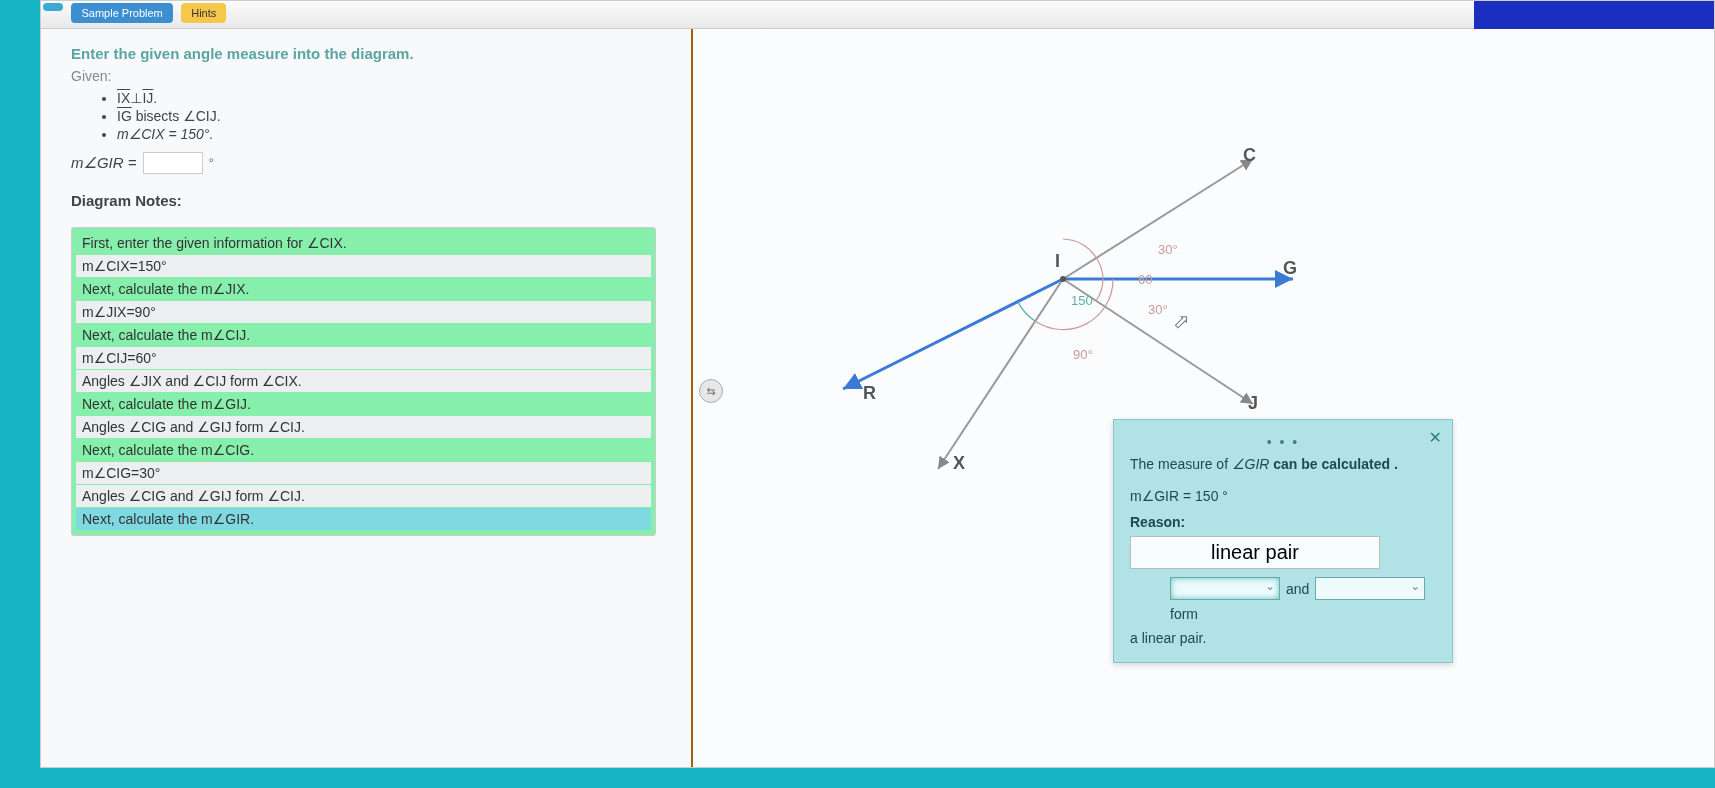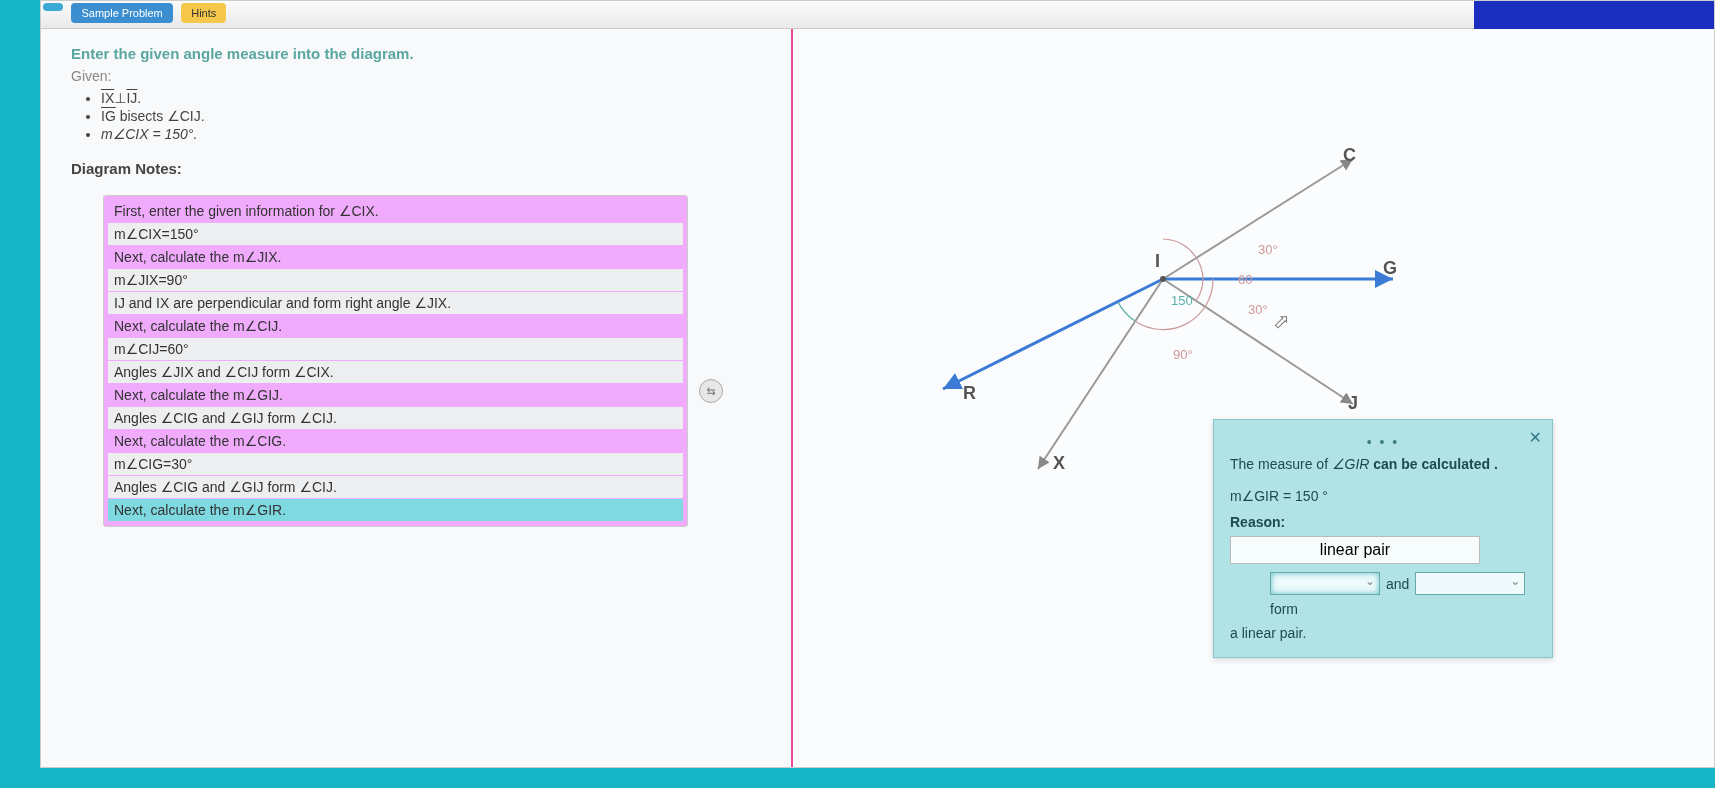--- a/index.html
+++ b/index.html
@@ -65,23 +65,23 @@
     font-size: 13px;
     margin-left: 8px;
   }
 
   .content {
     position: absolute;
     top: 28px; left: 0; right: 0; bottom: 0;
     display: flex;
   }
   .left-pane {
-    width: 752px;
+    width: 652px;
     padding: 10px 18px 10px 30px;
-    border-right: 2px solid #ec4899;
+    border-right: 2px solid #a16207;
     position: relative;
     overflow: hidden;
   }
   .divider-handle {
     position: absolute;
     left: 658px;
     top: 350px;
     width: 24px; height: 24px;
     border-radius: 50%;
     background: #e7e7e7;
@@ -92,40 +92,39 @@
   }
   .right-pane {
     flex: 1;
     position: relative;
     background: #fbfcfd;
   }
 
   .instr1 { color: #5aa6a0; font-size: 15px; font-weight: bold; margin-top: 6px; }
   .given-label { color: #888; font-size: 14px; margin-top: 6px; }
   .given-list { margin: 6px 0 0 30px; color: #444; font-size: 14px; }
-  .given-list li { margin: 2px 0; }
+  .given-list li { margin: 2px 16px; }
   .ovl { text-decoration: overline; }
   .instr2 { color: #5aa6a0; font-size: 15px; font-weight: bold; margin-top: 10px; }
   .answer-line { margin-top: 10px; font-size: 15px; color: #444; display:flex; align-items:center; gap:6px;}
   .answer-input {
     width: 60px; height: 22px;
     border: 1px solid #ccc;
     background: #fff;
   }
   .deg { font-size: 14px; color:#777; }
   .notes-title { color: #444; font-weight: bold; margin-top: 18px; font-size: 15px; }
 
   .notes-box {
     margin-top: 18px;
     border: 1px solid #ccc;
     border-radius: 3px;
     padding: 4px;
     width: 585px;
-    background: #f0abfc;
-    margin-left: 32px;
+    background: #86efac;
   }
   .note-row {
     padding: 3px 6px;
     font-size: 14px;
     color: #333;
     background: #eceeef;
     margin-bottom: 1px;
   }
   .note-row.plain { background: transparent; }
   .note-row.active { background: #7fd9e0; }
@@ -164,21 +163,21 @@
     color: #2f7e83; font-size: 16px; cursor: pointer;
   }
   .popup .reason-label { margin-top: 10px; font-weight: bold; }
   .reason-input {
     width: 250px;
     border: 1px solid #bbb;
     background: #f7fdfd;
     padding: 4px;
     text-align: center;
     margin-top: 6px;
-    font-size: 16px;
+    font-size: 20px;
   }
   .sel {
     border: 1px solid #6aa;
     background: #eefafb;
     padding: 3px 18px 3px 6px;
     font-size: 13px;
     display: inline-block;
     min-width: 110px;
     position: relative;
   }
@@ -222,28 +221,32 @@
       <div class="given-label">Given:</div>
       <ul class="given-list">
         <li>
           <span class="ovl">IX</span>⊥<span class="ovl">IJ</span>.
         </li>
         <li>
           <span class="ovl">IG</span><span> bisects ∠CIJ.</span>
         </li>
         <li><i>m∠CIX = 150°.</i></li>
       </ul>
+      <div class="answer-line">
+        <i>m∠GIR =</i>
+        <input class="answer-input" style="">
+        <span class="deg">°</span>
+      </div>
       <div class="notes-title">Diagram Notes:</div>
 
       <div class="notes-box">
         <div class="note-row plain">First, enter the given information for ∠CIX.</div>
         <div class="note-row">m∠CIX=150°</div>
         <div class="note-row plain">Next, calculate the m∠JIX.</div>
         <div class="note-row">m∠JIX=90°</div>
-        <div class="note-row">IJ and IX are perpendicular and form right angle ∠JIX.</div>
         <div class="note-row plain">Next, calculate the m∠CIJ.</div>
         <div class="note-row">m∠CIJ=60°</div>
         <div class="note-row">Angles ∠JIX and ∠CIJ form ∠CIX.</div>
         <div class="note-row plain">Next, calculate the m∠GIJ.</div>
         <div class="note-row">Angles ∠CIG and ∠GIJ form ∠CIJ.</div>
         <div class="note-row plain">Next, calculate the m∠CIG.</div>
         <div class="note-row">m∠CIG=30°</div>
         <div class="note-row">Angles ∠CIG and ∠GIJ form ∠CIJ.</div>
         <div class="note-row active">Next, calculate the m∠GIR.</div>
       </div>

